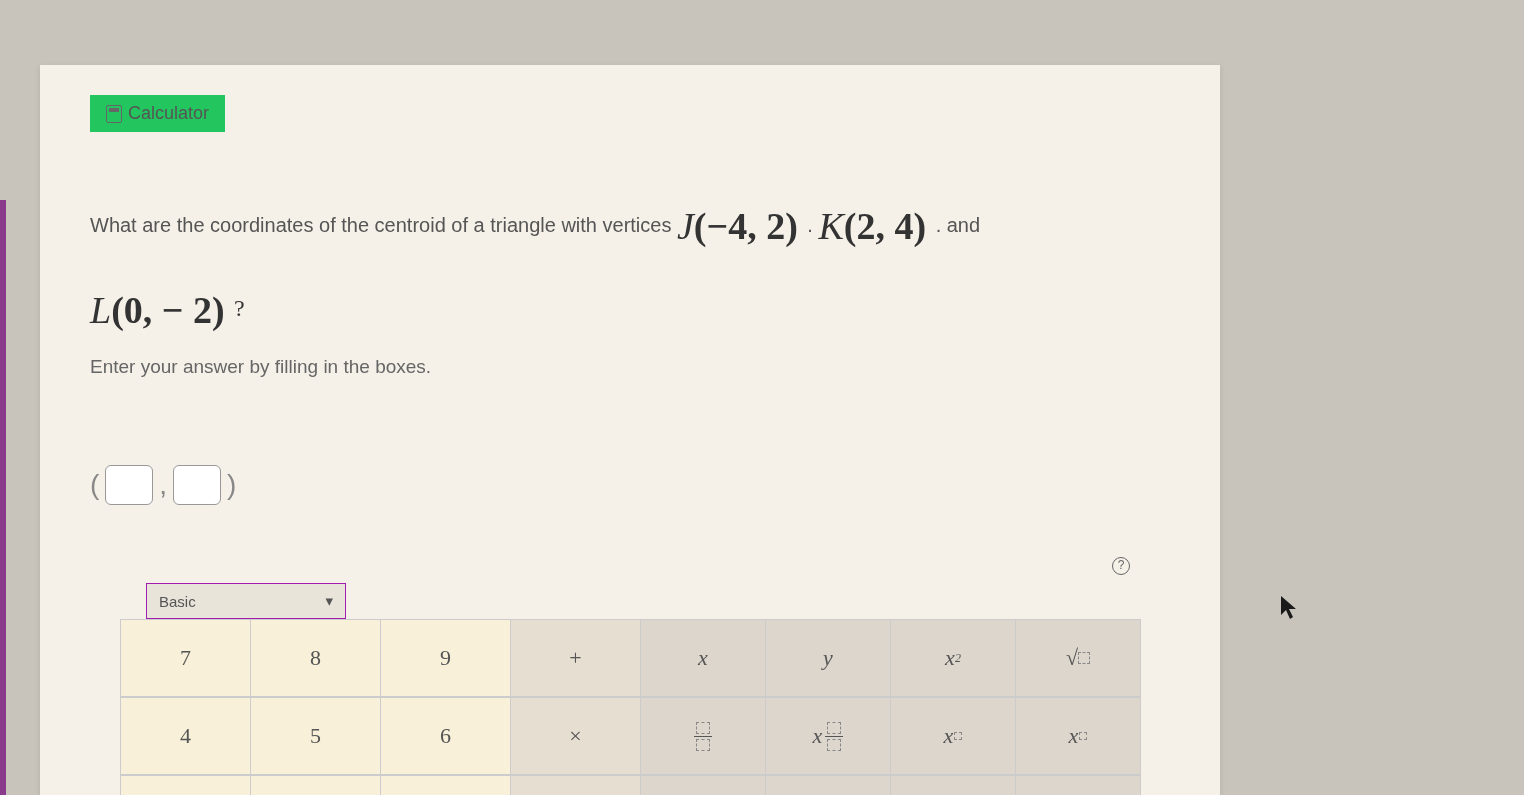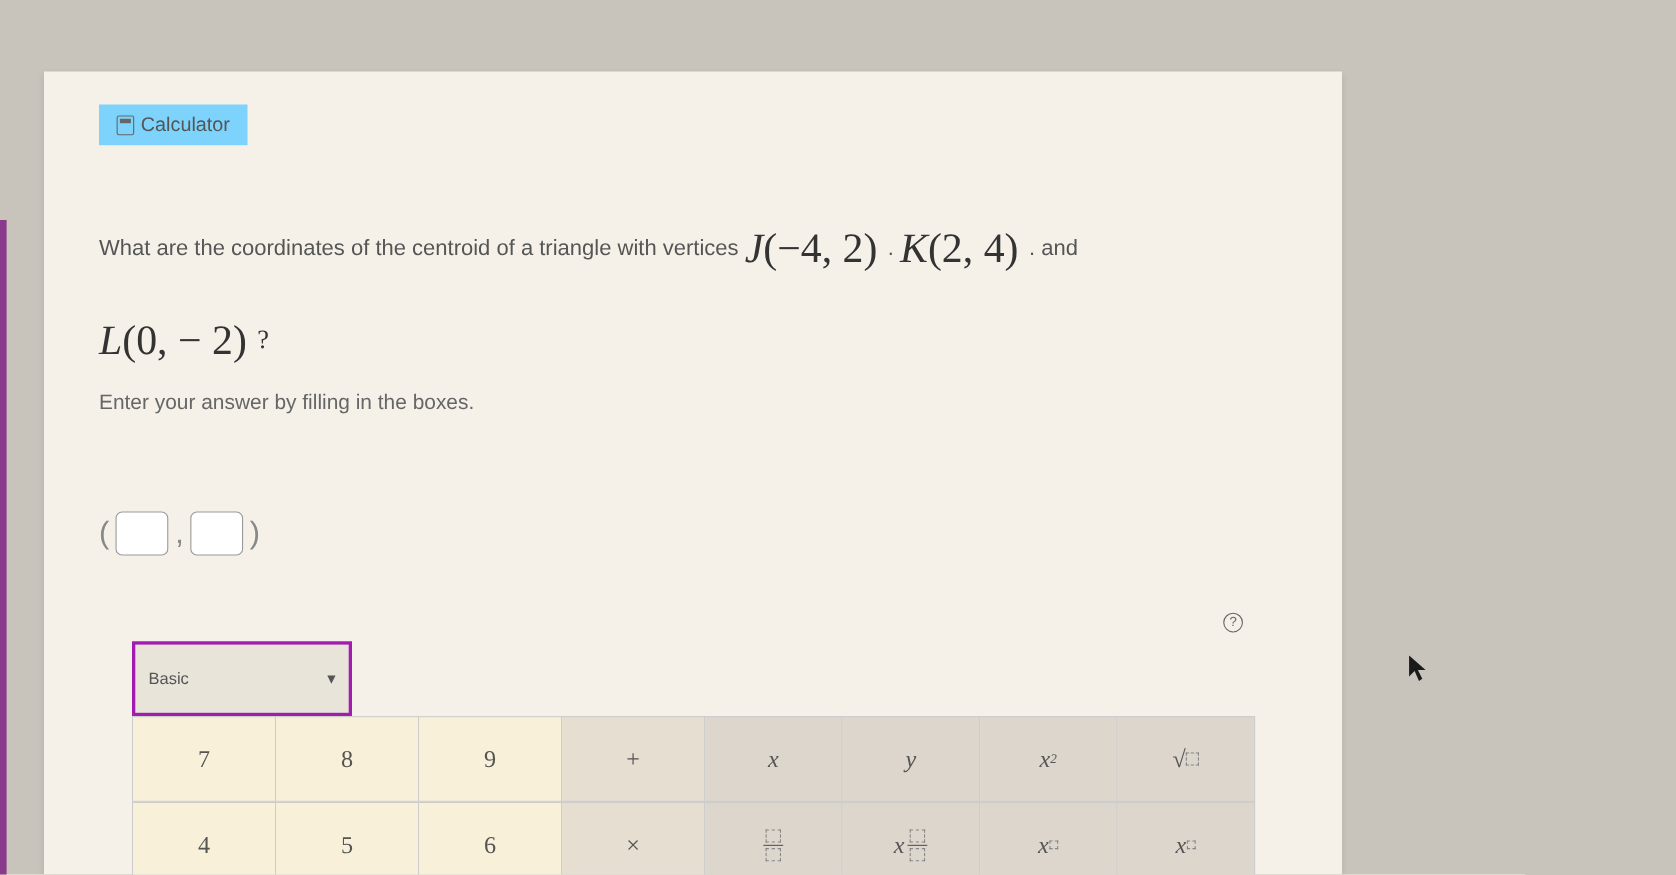--- a/index.html
+++ b/index.html
@@ -26,21 +26,21 @@
       top: 200px;
       width: 6px;
       height: 600px;
       background: #8a3a8a;
     }
     .calc-btn {
       position: absolute;
       top: 30px;
       left: 50px;
       padding: 8px 16px;
-      background: #7dd3fc;
+      background: #22c55e;
       color: #555;
       font-size: 18px;
       display: flex;
       align-items: center;
       gap: 6px;
       cursor: pointer;
     }
     .calc-icon {
       width: 16px;
       height: 18px;
@@ -63,21 +63,21 @@
       font-size: 20px;
       line-height: 2.2;
     }
     .math-large {
       font-family: 'Times New Roman', serif;
       font-style: italic;
       font-size: 38px;
       color: #333;
       vertical-align: middle;
     }
-    .math-large .paren { font-style: normal; }
+    .math-large .paren { font-style: normal; font-weight: bold; }
     .math-large .num { font-style: normal; }
     .qmark { font-family: 'Times New Roman', serif; font-size: 24px; font-style: normal; color: #333; }
     .instr {
       position: absolute;
       top: 291px;
       left: 50px;
       color: #666;
       font-size: 19px;
     }
     .answer-boxes {
@@ -117,29 +117,30 @@
       border: 1.5px solid #666;
       border-radius: 50%;
       font-size: 12px;
       line-height: 15px;
       text-align: center;
       color: #666;
       cursor: pointer;
     }
     .kp-tab {
       width: 200px;
-      padding: 22px 12px;
+      padding: 8px 12px;
       background: #e8e4da;
       color: #555;
       font-size: 15px;
       display: flex;
       justify-content: space-between;
       align-items: center;
-      border: 3px solid #a21caf;
-      cursor: pointer;
+      border: 1px solid #a21caf;
+      cursor: pointer;
+      margin-left: 26px;
     }
     .kp-grid {
       display: grid;
       grid-template-columns: repeat(4, 130px) repeat(4, 125px);
       border-left: 1px solid #ccc;
     }
     .kp-cell {
       height: 78px;
       border-right: 1px solid #ccc;
       border-bottom: 1px solid #ccc;

